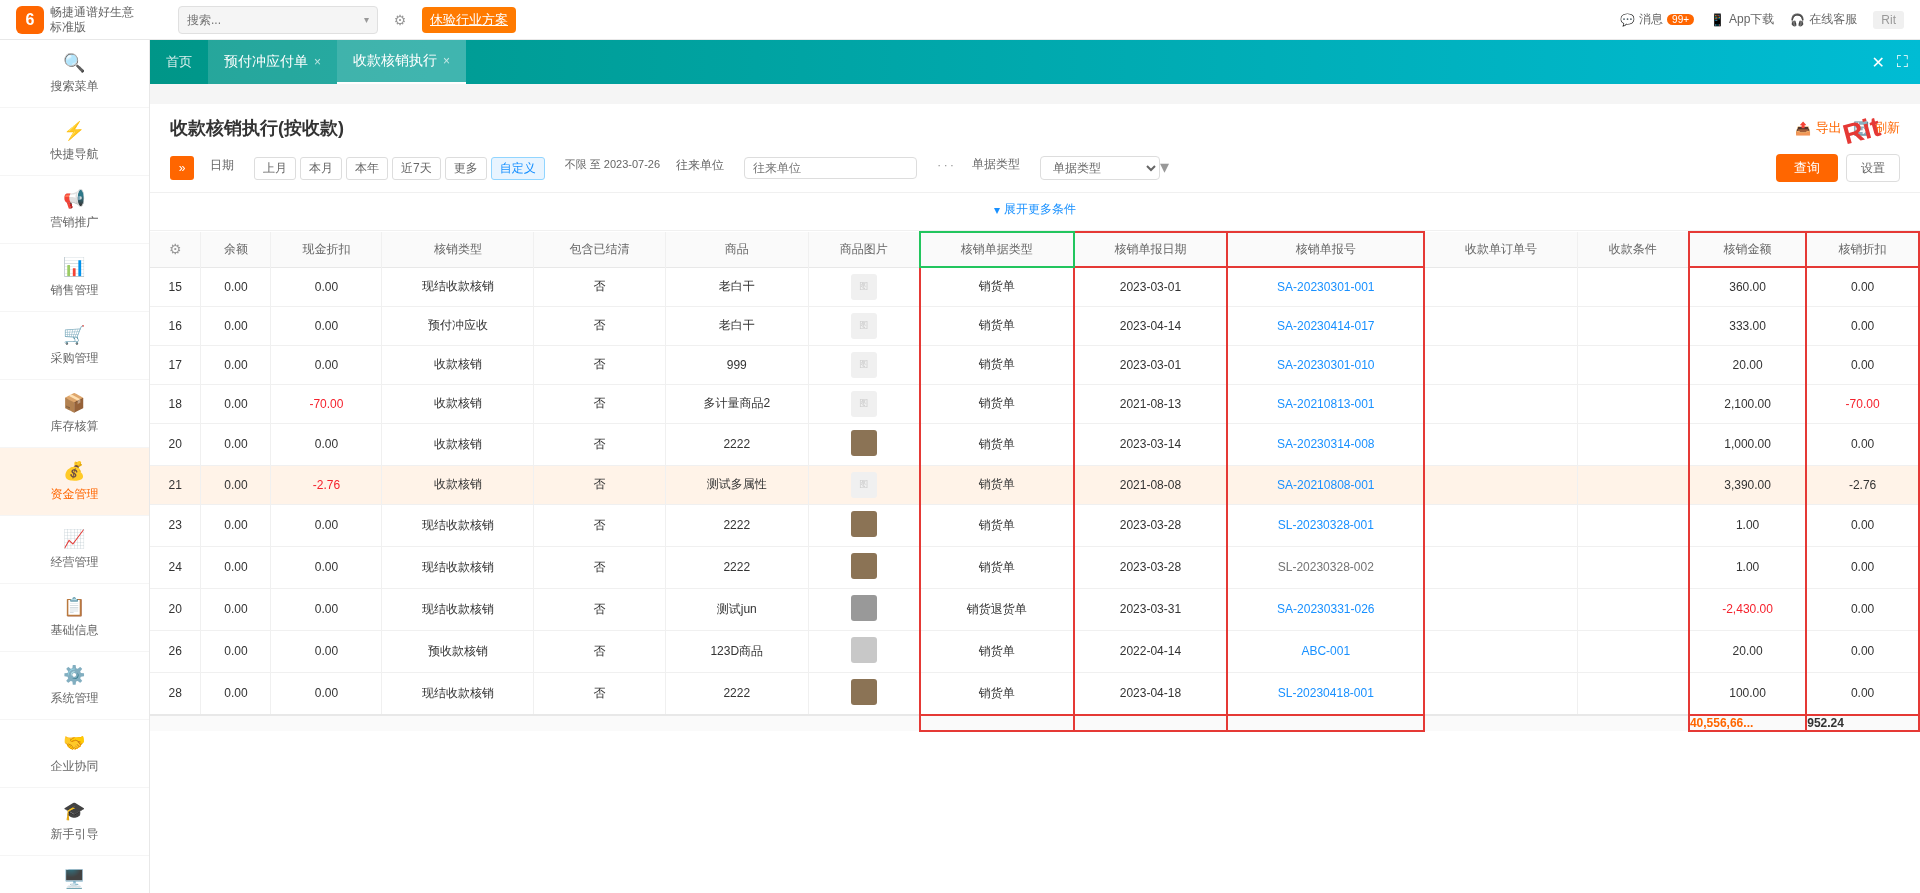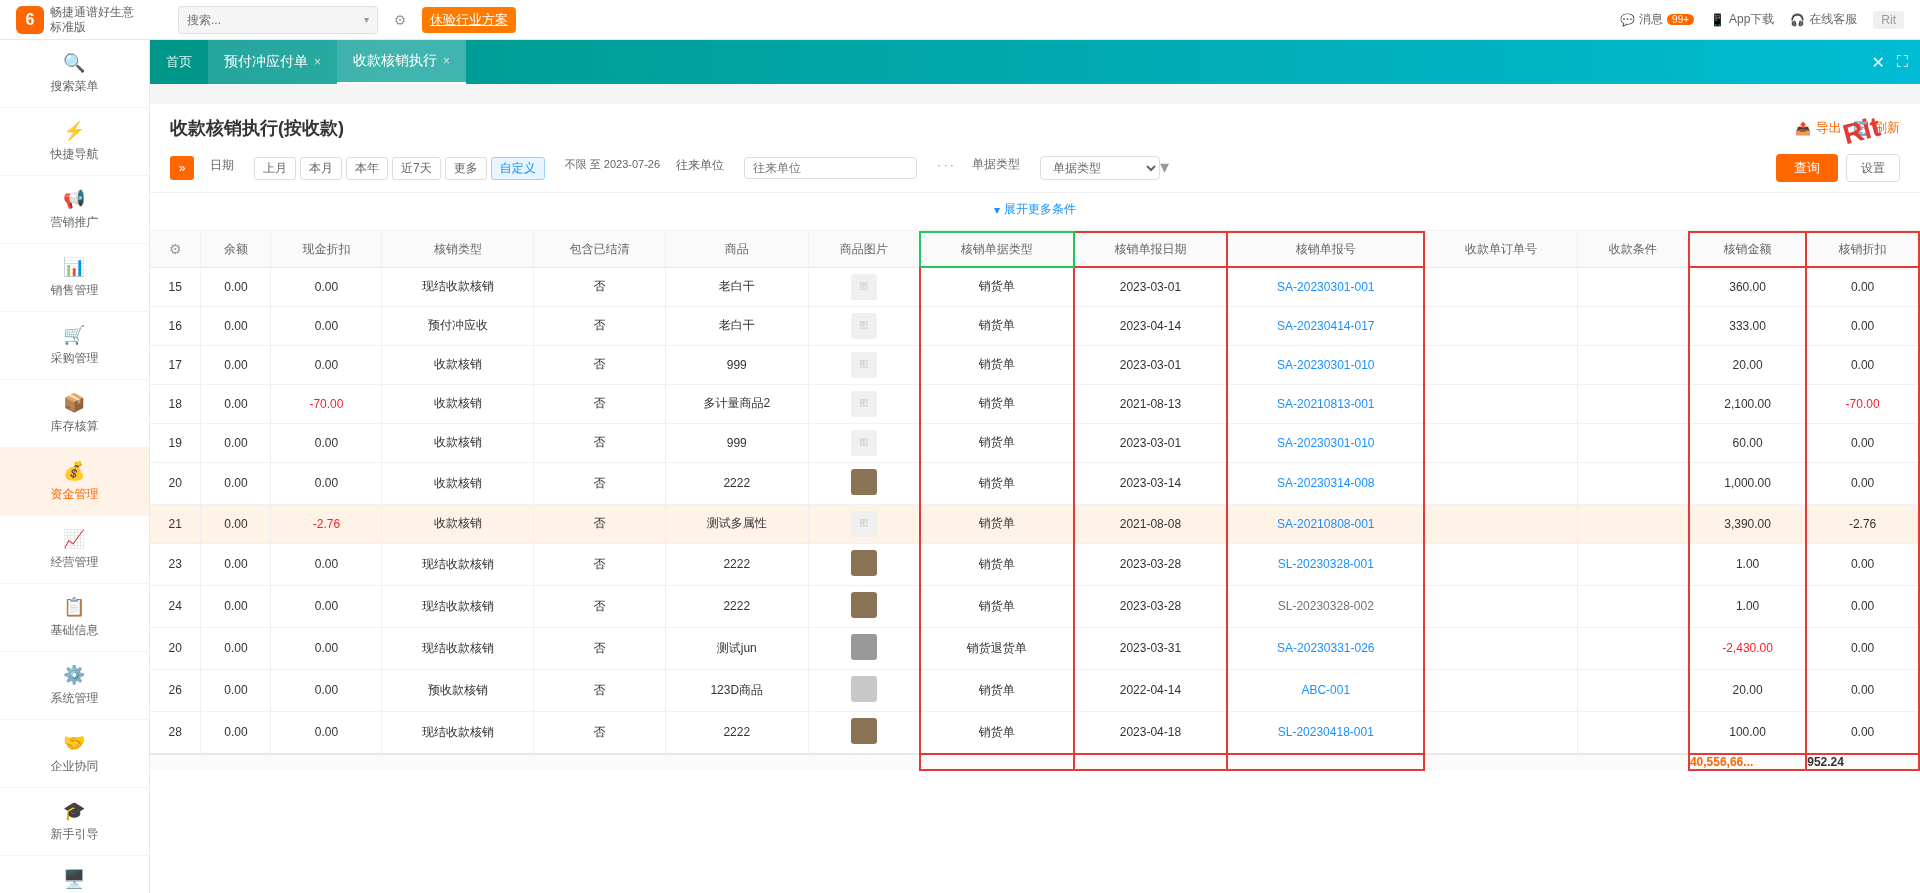--- a/index.html
+++ b/index.html
@@ -320,36 +320,20 @@
     <td><div style="width:26px;height:26px;background:#f0f0f0;border-radius:3px;display:inline-flex;align-items:center;justify-content:center;color:#ccc;font-size:9px;">图</div></td>
     <td style="border-left:2px solid #e53935;border-right:2px solid #e53935;">销货单</td>
     <td style="border-left:2px solid #e53935;border-right:2px solid #e53935;">2021-08-13</td>
     <td style="border-left:2px solid #e53935;border-right:2px solid #e53935;color:#1890ff;cursor:pointer;">SA-20210813-001</td>
     <td></td>
     <td></td>
     <td style="border-left:2px solid #e53935;border-right:2px solid #e53935;">2,100.00</td>
     <td style="border-left:2px solid #e53935;border-right:2px solid #e53935;color:#f5222d;">-70.00</td>
   </tr>
             <tr>
-    <td>19</td>
-    <td>0.00</td>
-    <td style="">0.00</td>
-    <td>收款核销</td>
-    <td>否</td>
-    <td>999</td>
-    <td><div style="width:26px;height:26px;background:#f0f0f0;border-radius:3px;display:inline-flex;align-items:center;justify-content:center;color:#ccc;font-size:9px;">图</div></td>
-    <td style="border-left:2px solid #e53935;border-right:2px solid #e53935;">销货单</td>
-    <td style="border-left:2px solid #e53935;border-right:2px solid #e53935;">2023-03-01</td>
-    <td style="border-left:2px solid #e53935;border-right:2px solid #e53935;color:#1890ff;cursor:pointer;">SA-20230301-010</td>
-    <td></td>
-    <td></td>
-    <td style="border-left:2px solid #e53935;border-right:2px solid #e53935;">60.00</td>
-    <td style="border-left:2px solid #e53935;border-right:2px solid #e53935;">0.00</td>
-  </tr>
-            <tr>
     <td>20</td>
     <td>0.00</td>
     <td style="">0.00</td>
     <td>收款核销</td>
     <td>否</td>
     <td>2222</td>
     <td><div style="width:26px;height:26px;background:#8b7355;border-radius:3px;display:inline-block;"></div></td>
     <td style="border-left:2px solid #e53935;border-right:2px solid #e53935;">销货单</td>
     <td style="border-left:2px solid #e53935;border-right:2px solid #e53935;">2023-03-14</td>
     <td style="border-left:2px solid #e53935;border-right:2px solid #e53935;color:#1890ff;cursor:pointer;">SA-20230314-008</td>

